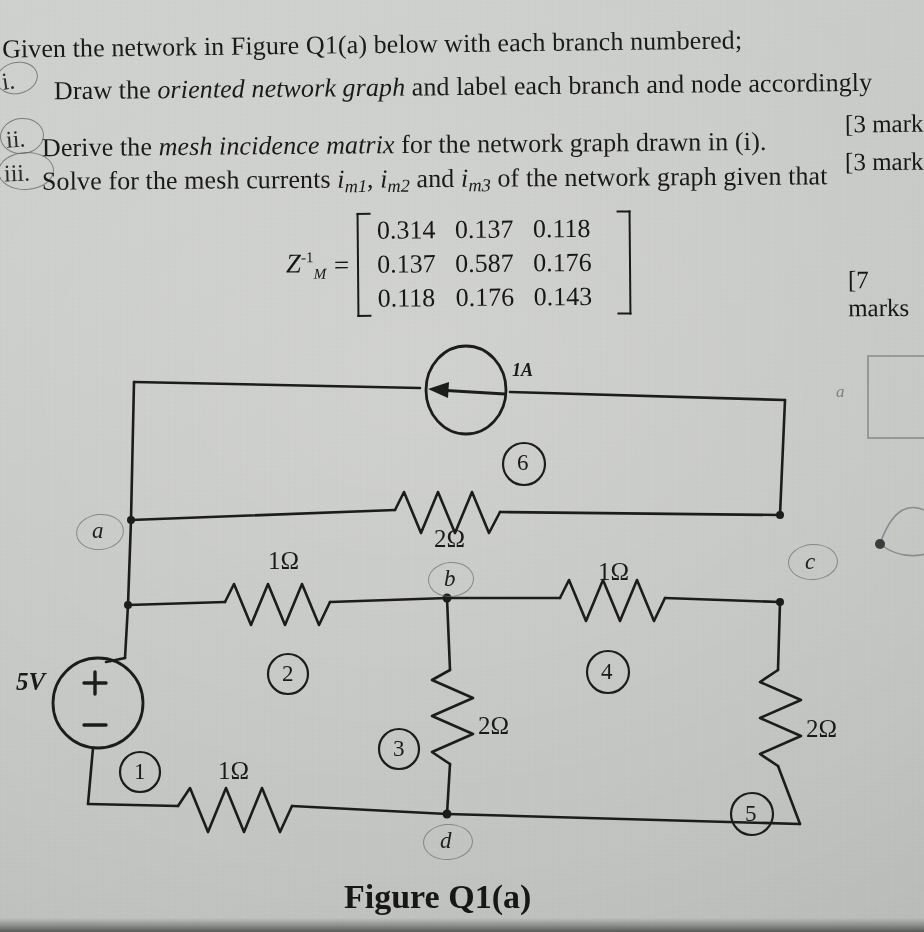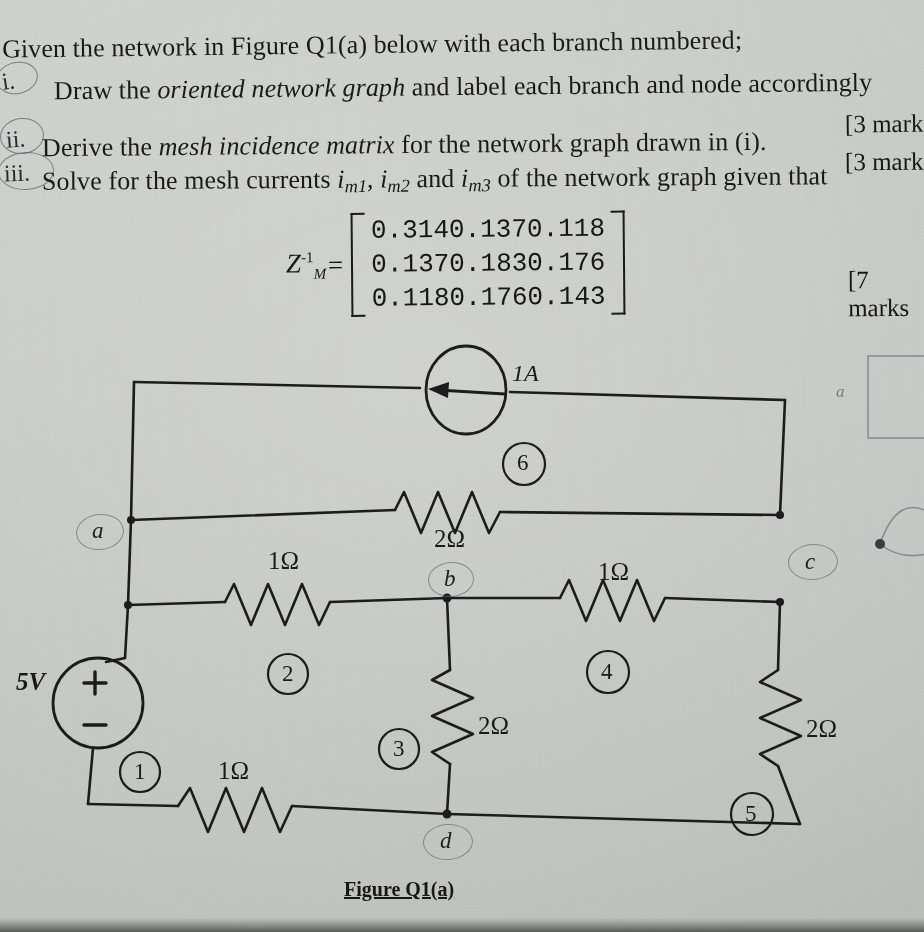--- a/index.html
+++ b/index.html
@@ -91,61 +91,61 @@
     left: 286px;
     top: 212px;
     display: flex;
     align-items: center;
     transform: rotate(-0.5deg);
   }
   #matrix .zlabel {
     font-size: 27px;
     font-style: italic;
     font-family: "Liberation Serif", serif;
+    margin-right: 6px;
     position: relative;
   }
   #matrix .zlabel sup { font-size: 15px; font-style: normal; }
   #matrix .zlabel sub { font-size: 15px; font-style: italic; }
   #matrix .eq { font-size: 27px; margin: 0 8px 0 2px; }
   .brk {
     width: 12px;
     align-self: stretch;
   }
   .brk-l { border-left: 2.2px solid #1a1a1a; border-top: 2.2px solid #1a1a1a; border-bottom: 2.2px solid #1a1a1a; }
   .brk-r { border-right: 2.2px solid #1a1a1a; border-top: 2.2px solid #1a1a1a; border-bottom: 2.2px solid #1a1a1a; }
   #matgrid {
     display: grid;
     grid-template-columns: repeat(3, 78px);
     row-gap: 4px;
     padding: 3px 6px;
   }
   #matgrid span {
     font-size: 26px;
     text-align: left;
-    font-family: Liberation Mono, monospace;
+    font-family: Liberation Serif, serif;
   }
 
   
   #circuit {
     position: absolute;
     left: 0;
     top: 340px;
     width: 924px;
     height: 540px;
   }
   #circuit svg { display: block; }
 
   .cap {
     position: absolute;
     left: 344px;
     top: 878px;
-    font-size: 20px;
+    font-size: 34px;
     font-weight: bold;
     font-family: "Liberation Serif", serif;
-    text-decoration: underline;
   }
 
   
   .nodering {
     position: absolute;
     border: 1.5px solid #6a6c70;
     border-radius: 50%;
     opacity: .7;
     pointer-events: none;
   }
@@ -186,21 +186,21 @@
 
 <div id="matrix">
   <span class="zlabel"><span>Z</span><sup>-1</sup><sub>M</sub></span>
   <span class="eq">=</span>
   <span class="brk brk-l"></span>
   <div id="matgrid">
     <span>0.314</span>
     <span>0.137</span>
     <span>0.118</span>
     <span>0.137</span>
-    <span>0.183</span>
+    <span>0.587</span>
     <span>0.176</span>
     <span>0.118</span>
     <span>0.176</span>
     <span>0.143</span>
   </div>
   <span class="brk brk-r"></span>
 </div>
 
 <div id="circuit">
 <svg width="924" height="540" viewBox="0 0 924 540" xmlns="http://www.w3.org/2000/svg">
@@ -268,21 +268,21 @@
     <circle cx="524" cy="124" r="21"></circle>
     <circle cx="288" cy="334" r="20"></circle>
     <circle cx="608" cy="332" r="21"></circle>
     <circle cx="399" cy="409" r="20"></circle>
     <circle cx="140" cy="432" r="20"></circle>
     <circle cx="752" cy="474" r="21"></circle>
   </g>
 </svg>
 </div>
 
-<div class="txt" style="left:512px; top:360px; font-size:24px; font-style:italic; font-weight:400;">1A</div>
+<div class="txt" style="left:512px; top:360px; font-size:18px; font-style:italic; font-weight:700;">1A</div>
 <div class="txt" style="left:16px; top:668px; font-size:25px; font-style:italic; font-weight:600;">5V</div>
 
 <div class="txt" style="left:434px; top:525px; font-size:25px;">2Ω</div>
 <div class="txt" style="left:268px; top:547px; font-size:25px;">1Ω</div>
 <div class="txt" style="left:598px; top:558px; font-size:25px;">1Ω</div>
 <div class="txt" style="left:478px; top:712px; font-size:25px;">2Ω</div>
 <div class="txt" style="left:806px; top:715px; font-size:25px;">2Ω</div>
 <div class="txt" style="left:218px; top:757px; font-size:25px;">1Ω</div>
 
 <div class="txt" style="left:517px; top:450px; font-size:23px;">6</div>

